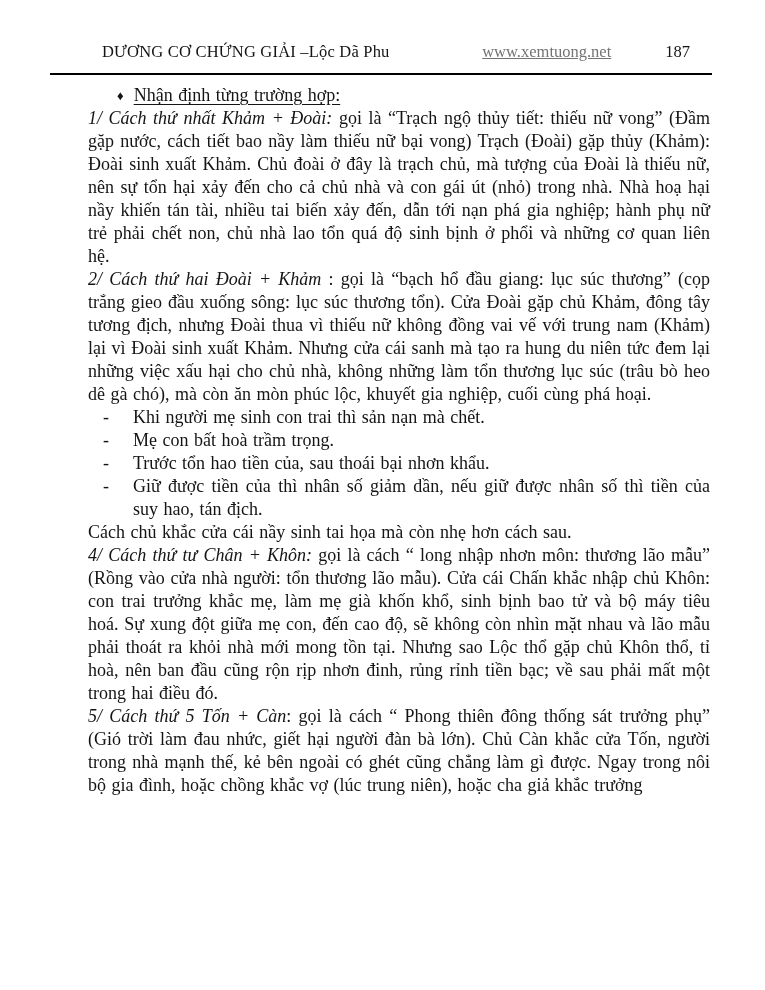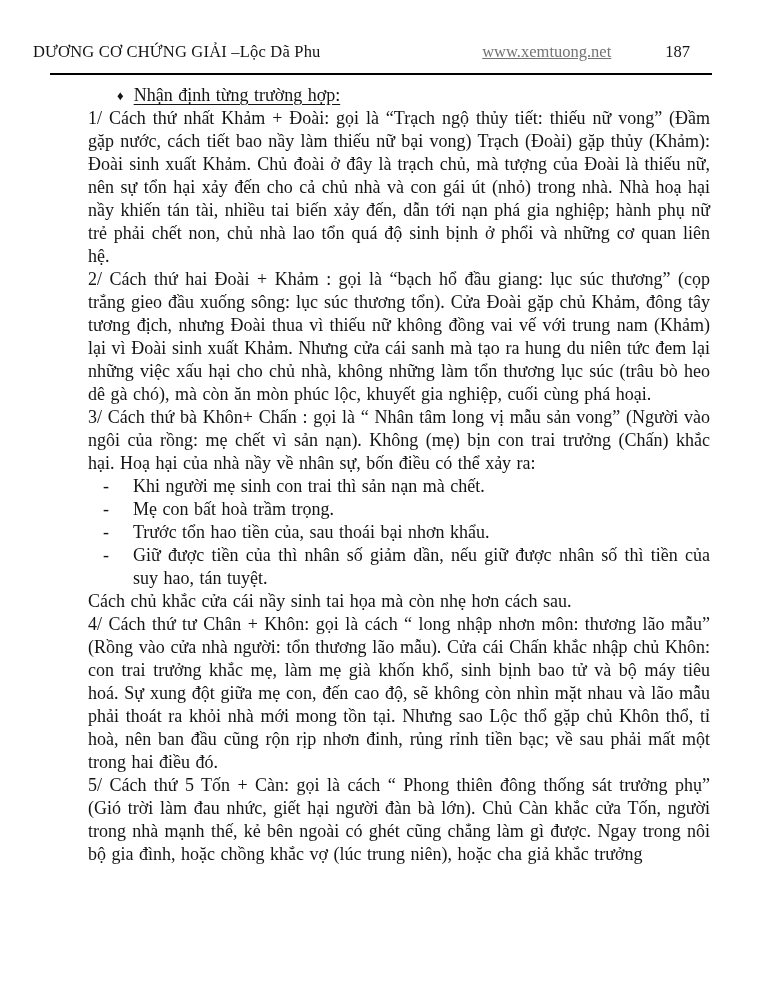--- a/index.html
+++ b/index.html
@@ -9,21 +9,21 @@
     color: #141414;
     font-family: "Liberation Serif", "DejaVu Serif", serif;
     overflow: hidden;
   }
   .page { width: 765px; height: 990px; position: relative; }
 
   
   .header {
     display: flex;
     align-items: baseline;
-    padding: 42px 75px 0 33px;
+    padding: 42px 75px 0 102px;
     font-size: 16.5px;
     white-space: nowrap;
   }
   .h-title { letter-spacing: 0.2px; }
   .h-link {
     margin-left: auto;
     color: #737373;
     text-decoration: underline;
     cursor: pointer;
   }
@@ -51,21 +51,21 @@
     display: inline-block;
     font-size: 13px;
     margin-right: 10px;
     vertical-align: 1px;
   }
   .bullet-text {
     text-decoration: underline;
     text-underline-offset: 3px;
   }
   p.para { margin: 0; }
-  .lead { }
+  .lead { font-style: italic; }
 
   .list .list-item { display: flex; }
   .list .dash {
     width: 30px;
     padding-left: 15px;
     box-sizing: content-box;
     flex: 0 0 auto;
   }
   .list .item-text { flex: 1 1 auto; text-align: justify; font-family: Liberation Serif, serif; }
 </style>
@@ -85,38 +85,37 @@
   <div class="content">
 
     <div class="bullet-line">
       <span class="diamond">♦</span><span class="bullet-text">Nhận định từng trường hợp:</span>
     </div>
 
     <p class="para"><span class="lead">1/ Cách thứ nhất Khảm + Đoài:</span><span> gọi là “Trạch ngộ thủy tiết: thiếu nữ vong” (Đầm gặp nước, cách tiết bao nầy làm thiếu nữ bại vong) Trạch (Đoài) gặp thủy (Khảm): Đoài sinh xuất Khảm. Chủ đoài ở đây là trạch chủ, mà tượng của Đoài là thiếu nữ, nên sự tổn hại xảy đến cho cả chủ nhà và con gái út (nhỏ) trong nhà. Nhà hoạ hại nầy khiến tán tài, nhiều tai biến xảy đến, dẫn tới nạn phá gia nghiệp; hành phụ nữ trẻ phải chết non, chủ nhà lao tổn quá độ sinh bịnh ở phổi và những cơ quan liên hệ.</span></p>
 
     <p class="para"><span class="lead">2/ Cách thứ hai Đoài + Khảm</span><span> : gọi là “bạch hổ đầu giang: lục súc thương” (cọp trắng gieo đầu xuống sông: lục súc thương tổn). Cửa Đoài gặp chủ Khảm, đông tây tương địch, nhưng Đoài thua vì thiếu nữ không đồng vai vế với trung nam (Khảm) lại vì Đoài sinh xuất Khảm. Nhưng cửa cái sanh mà tạo ra hung du niên tức đem lại những việc xấu hại cho chủ nhà, không những làm tổn thương lục súc (trâu bò heo dê gà chó), mà còn ăn mòn phúc lộc, khuyết gia nghiệp, cuối cùng phá hoại.</span></p>
 
-    <p class="para"><span class="lead">3/ Cách thứ bà Khôn+ Chấn</span><span> : gọi là “ Nhân tâm long vị mẫu sản vong” (Người vào ngôi của rồng: mẹ chết vì sản nạn). Không (mẹ) bịn con trai trưởng (Chấn) khắc hại. Hoạ hại của nhà nầy về nhân sự, bốn điều có thể xảy ra:</span></p>
 
     <div class="list">
       <div class="list-item">
         <span class="dash">-</span>
         <span class="item-text">Khi người mẹ sinh con trai thì sản nạn mà chết.</span>
       </div>
       <div class="list-item">
         <span class="dash">-</span>
         <span class="item-text">Mẹ con bất hoà trầm trọng.</span>
       </div>
       <div class="list-item">
         <span class="dash">-</span>
         <span class="item-text">Trước tổn hao tiền của, sau thoái bại nhơn khẩu.</span>
       </div>
       <div class="list-item">
         <span class="dash">-</span>
-        <span class="item-text">Giữ được tiền của thì nhân số giảm dần, nếu giữ được nhân số thì tiền của suy hao, tán tuyệt.</span>
+        <span class="item-text">Giữ được tiền của thì nhân số giảm dần, nếu giữ được nhân số thì tiền của suy hao, tán địch.</span>
       </div>
     </div>
 
     <p class="para">Cách chủ khắc cửa cái nầy sinh tai họa mà còn nhẹ hơn cách sau.</p>
 
     <p class="para"><span class="lead">4/ Cách thứ tư Chân + Khôn:</span><span> gọi là cách “ long nhập nhơn môn: thương lão mẫu” (Rồng vào cửa nhà người: tổn thương lão mẫu). Cửa cái Chấn khắc nhập chủ Khôn: con trai trưởng khắc mẹ, làm mẹ già khốn khổ, sinh bịnh bao tử và bộ máy tiêu hoá. Sự xung đột giữa mẹ con, đến cao độ, sẽ không còn nhìn mặt nhau và lão mẫu phải thoát ra khỏi nhà mới mong tồn tại. Nhưng sao Lộc thổ gặp chủ Khôn thổ, tỉ hoà, nên ban đầu cũng rộn rịp nhơn đinh, rủng rỉnh tiền bạc; về sau phải mất một trong hai điều đó.</span></p>
 
     <p class="para"><span class="lead">5/ Cách thứ 5 Tốn + Càn</span><span>: gọi là cách “ Phong thiên đông thống sát trưởng phụ” (Gió trời làm đau nhức, giết hại người đàn bà lớn). Chủ Càn khắc cửa Tốn, người trong nhà mạnh thế, kẻ bên ngoài có ghét cũng chẳng làm gì được. Ngay trong nôi bộ gia đình, hoặc chồng khắc vợ (lúc trung niên), hoặc cha giả khắc trưởng</span></p>
 
   </div>

